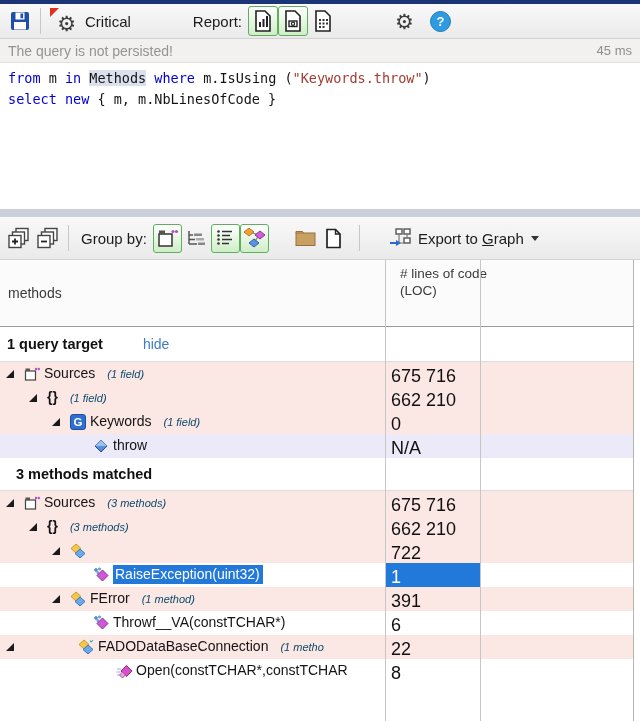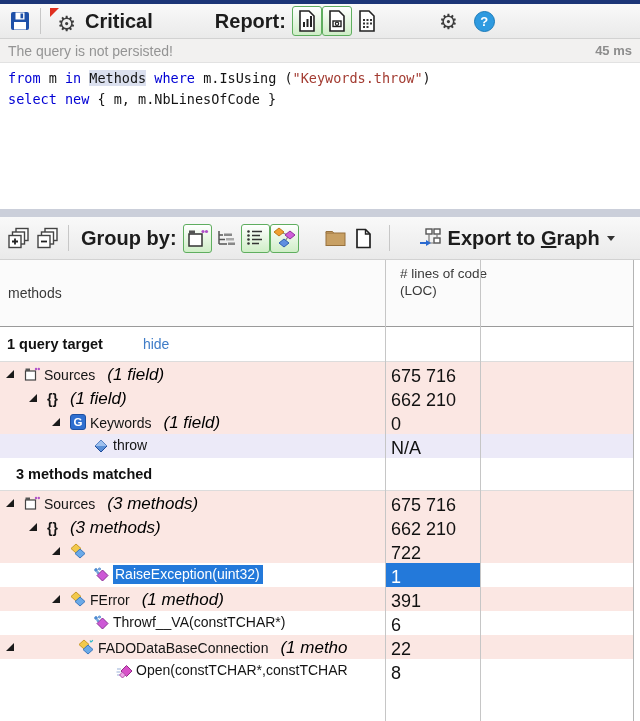--- a/index.html
+++ b/index.html
@@ -7,34 +7,34 @@
 
   .top-stripe{height:4px;background:#1c3577;}
 
   
   .toolbar{display:flex;align-items:center;background:linear-gradient(#f9f9f9,#eaeaea);border-bottom:1px solid #d2d2d2;}
   .toolbar1{height:34px;padding:0 6px;}
   .toolbar2{height:42px;padding:0 4px;}
   .tb-btn{display:inline-flex;align-items:center;justify-content:center;padding:2px;border:1px solid transparent;border-radius:3px;cursor:pointer;}
   .tb-btn.sel{border:1px solid #5fae5f;background:linear-gradient(#ffffff,#cfeec7);}
   .tb-sep{width:1px;height:26px;background:#c7c7c7;margin:0 6px;flex:none;}
-  .tb-label{font-size:20px;color:#1c1c1c;margin:0 6px;white-space:nowrap;font-weight:bold;}
+  .tb-label{font-size:15px;color:#1c1c1c;margin:0 6px;white-space:nowrap;}
   .gear-glyph{font-size:21px;color:#3d3d3d;line-height:1;}
   .critical-wrap{position:relative;width:26px;height:26px;display:inline-block;}
   .critical-wrap .gear-glyph{position:absolute;right:0;bottom:0;}
   .red-flag{position:absolute;left:0;top:0;width:0;height:0;border-top:9px solid #e03020;border-right:9px solid transparent;}
   .help-badge{width:19px;height:19px;border-radius:50%;background:#2e9ae0;border:1px solid #1b7ab8;color:#fff;font-weight:bold;font-size:13px;display:flex;align-items:center;justify-content:center;}
   .caret-down{width:0;height:0;border-left:4px solid transparent;border-right:4px solid transparent;border-top:5px solid #333;margin-left:7px;}
   .accel{text-decoration:underline;}
   .export-btn{display:inline-flex;align-items:center;padding:3px 6px;cursor:pointer;}
   .export-btn .tb-label{margin:0 0 0 6px;}
 
   
   .status{height:23px;background:#f2f1f0;border-bottom:1px solid #e2e2e2;display:flex;align-items:center;padding:0 8px;font-size:14px;color:#949494;}
-  .status .ms{margin-left:auto;font-size:13px;color:#8d8d8d;font-weight:bold;}
+  .status .ms{margin-left:auto;font-size:13px;color:#8d8d8d;}
 
   
   .editor{height:141px;background:#fff;padding:5px 0 0 8px;font-family:"DejaVu Sans Mono",monospace;font-size:13.5px;line-height:21px;color:#141414;cursor:text;}
   .code-line{white-space:pre;}
   .tok-kw{color:#0000d4;}
   .tok-str{color:#a33c32;}
   .tok-hl{background:#dbe0ef;}
 
   .splitter{height:8px;background:#cbcfda;cursor:row-resize;}
 
@@ -55,21 +55,21 @@
   .trow{position:relative;height:24px;}
   .bg-pink{background:#fbe7e3;}
   .bg-lav{background:#eceaf8;}
   .bg-white{background:#fff;}
   .mcell{position:absolute;left:0;top:0;width:385px;height:100%;overflow:hidden;}
   .exp{position:absolute;width:0;height:0;border-bottom:8px solid #1a1a1a;border-left:8px solid transparent;top:8px;cursor:pointer;}
   .nicon{position:absolute;top:4px;width:16px;height:16px;}
   .nicon svg{display:block;}
   .lblwrap{position:absolute;top:3px;white-space:nowrap;font-size:14px;color:#141414;}
   .braces{font-weight:600;}
-  .note{font-style:italic;color:#000000;font-size:17px;margin-left:12px;}
+  .note{font-style:italic;color:#0c4a6e;font-size:11px;margin-left:12px;}
   .selchip{background:#2379da;color:#fff;padding:1px 3px 2px 2px;}
   .vcell{position:absolute;left:386px;top:0;width:94px;height:100%;font-size:18px;color:#111;padding:4px 0 0 5px;box-sizing:border-box;}
   .vcell.vsel{background:#2379da;color:#fff;}
 </style>
 </head>
 <body>
 
 <div class="top-stripe"></div>
 
 <div class="toolbar toolbar1">

